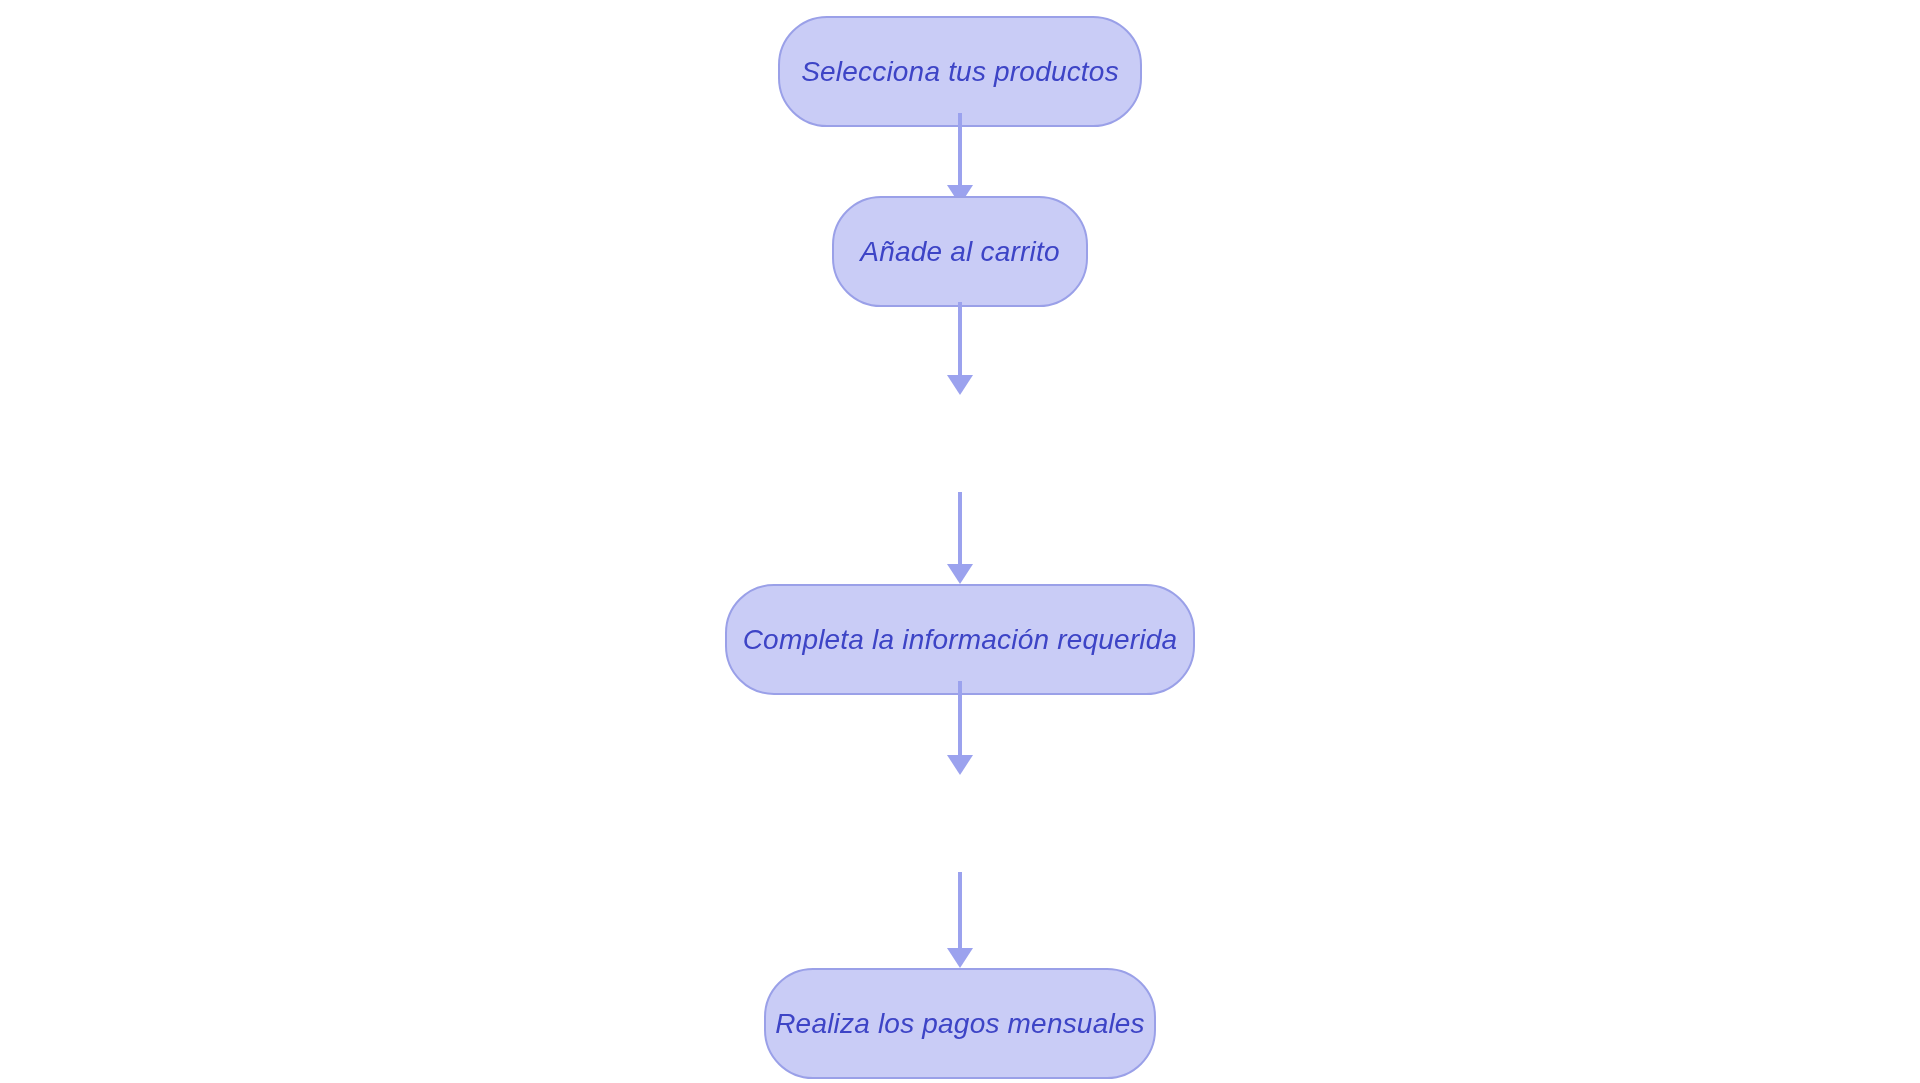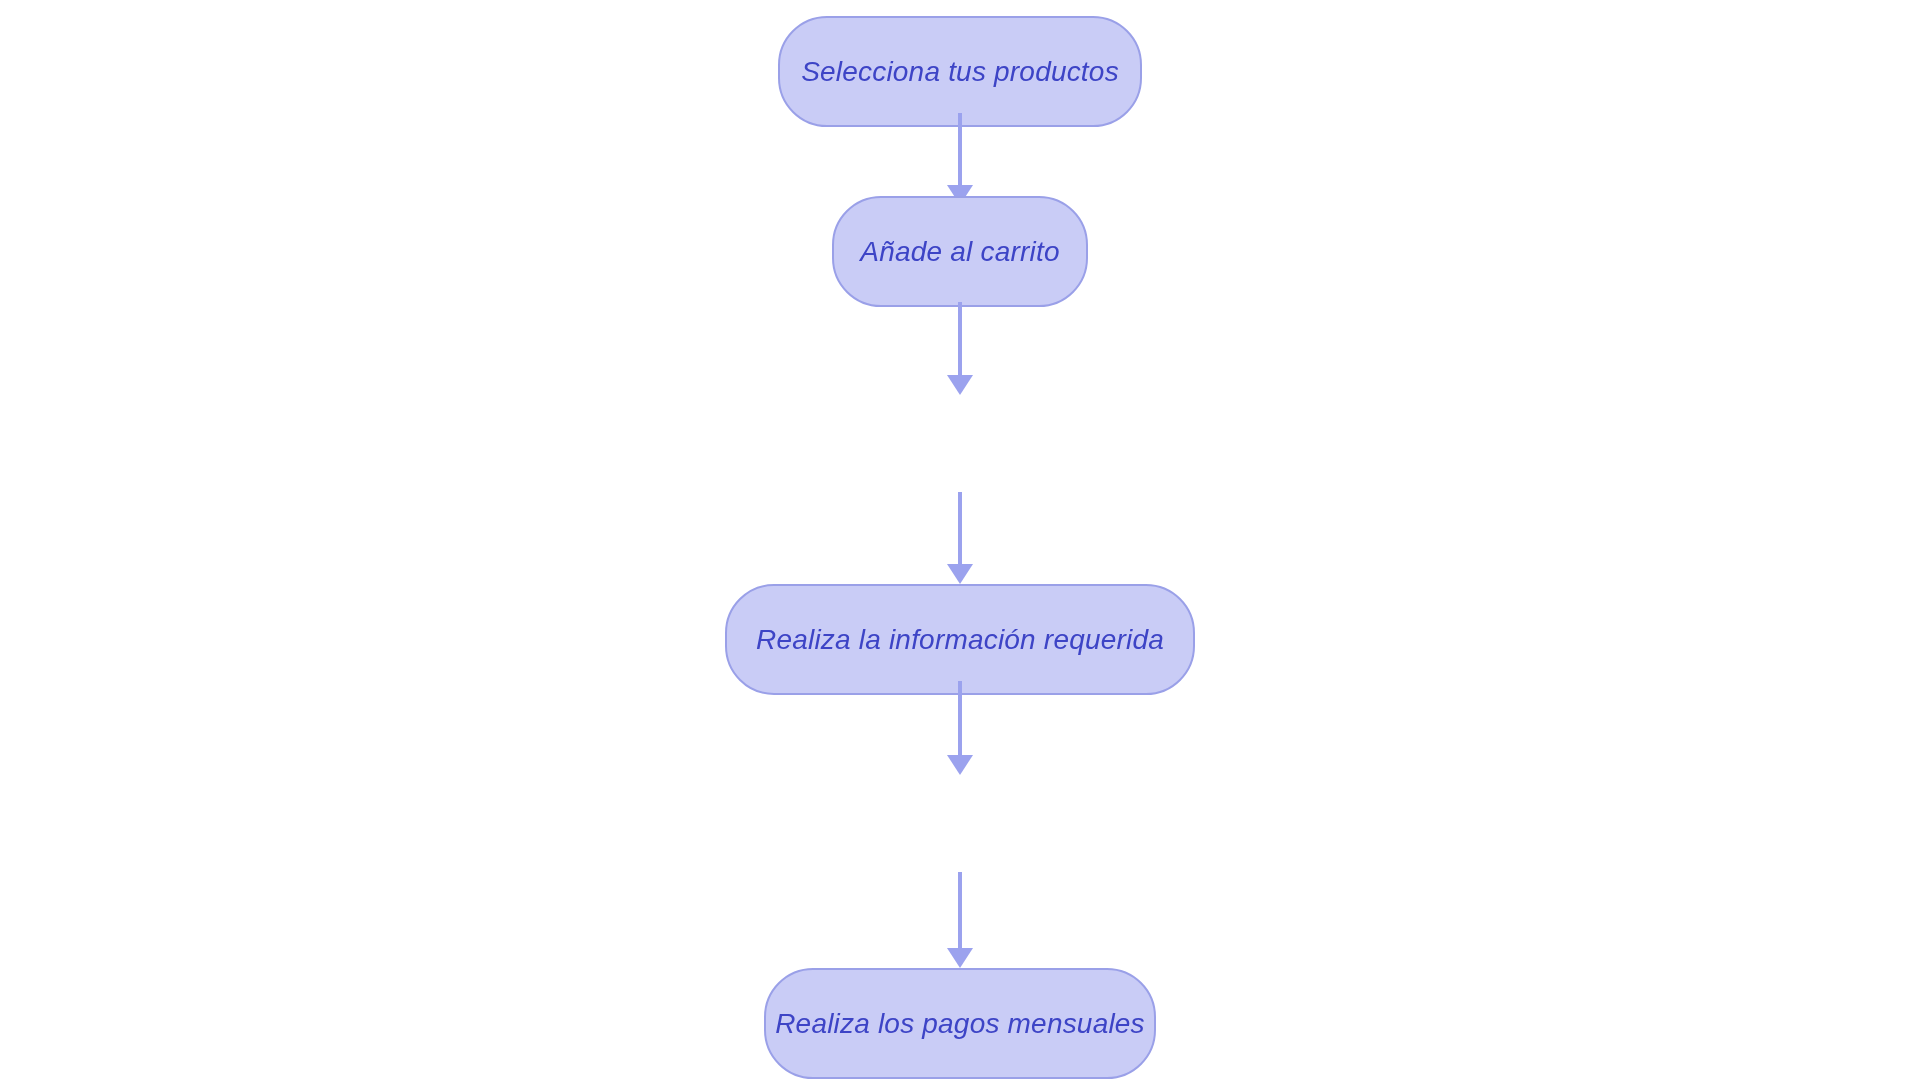--- a/index.html
+++ b/index.html
@@ -82,21 +82,21 @@
     <div class="head"></div>
   </div>
 
 
   <div class="arrow" style="top:492px; height:92px;">
     <div class="shaft"></div>
     <div class="head"></div>
   </div>
 
   <div class="node" style="left:725px; top:584px; width:470px;">
-    <span>Realiza la información requerida</span>
+    <span>Completa la información requerida</span>
   </div>
 
   <div class="arrow" style="top:681px; height:94px;">
     <div class="shaft"></div>
     <div class="head"></div>
   </div>
 
 
   <div class="arrow" style="top:872px; height:96px;">
     <div class="shaft"></div>

